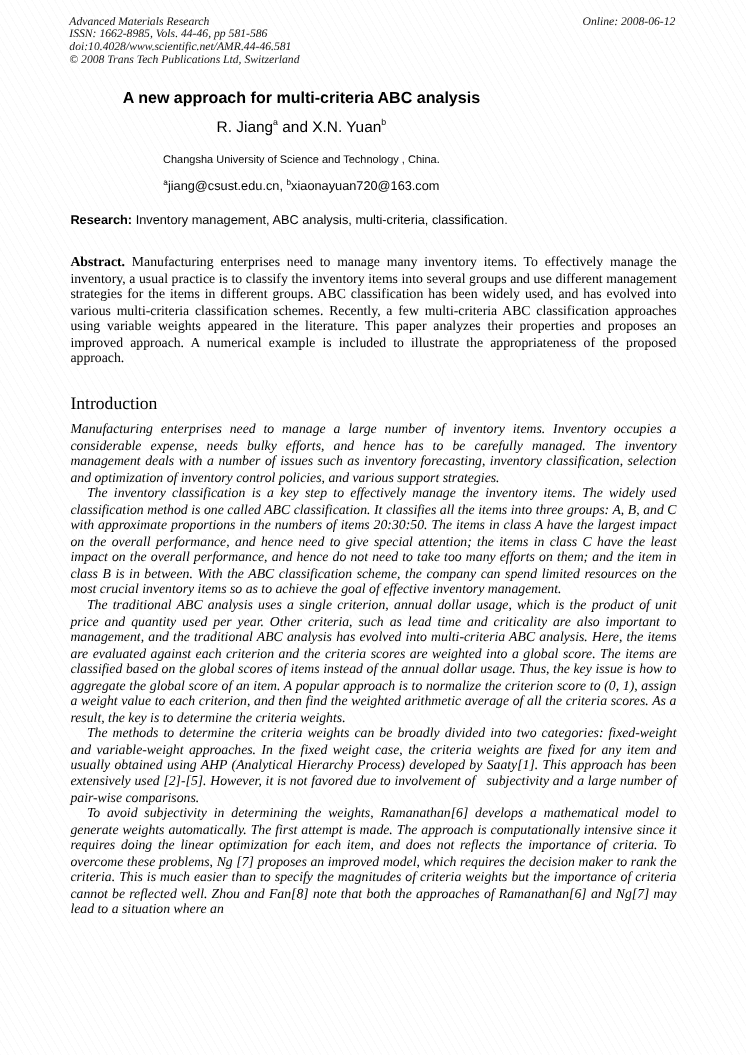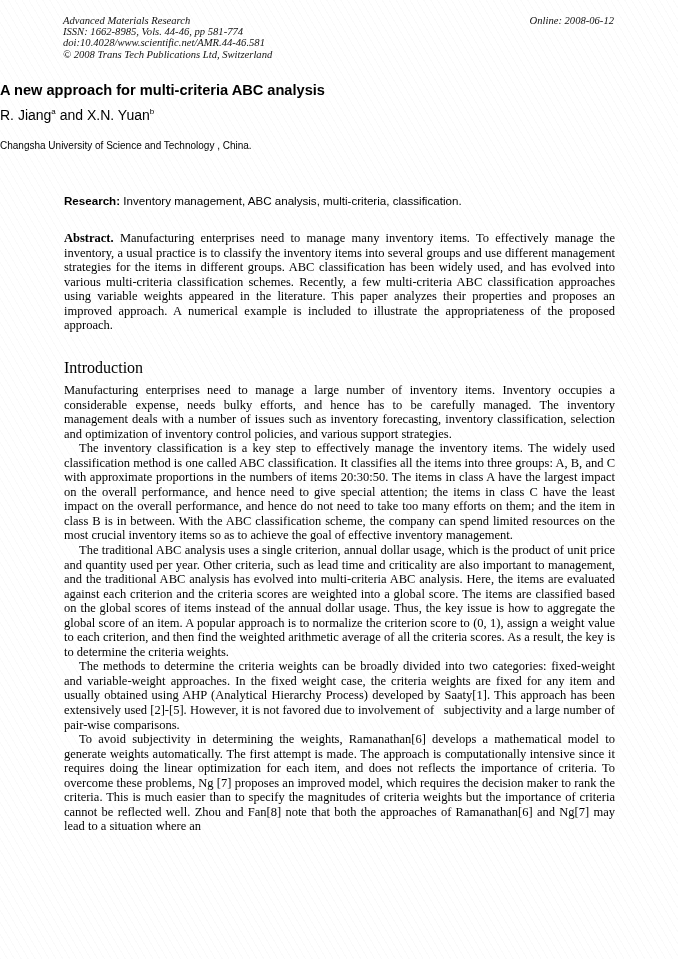--- a/index.html
+++ b/index.html
@@ -12,63 +12,66 @@
     color: #000;
   }
   .page { position: absolute; left: 0; top: 0; width: 678px; height: 959px; }
   .hdr {
     position: absolute; font-family: "Liberation Serif", "DejaVu Serif", serif;
     font-style: italic; font-size: 10.6px; line-height: 11.2px; color: #111;
   }
   .hdr-left { left: 63px; top: 15px; }
   .hdr-right { right: 64px; top: 15px; }
   .hdr-line { white-space: nowrap; }
-  .title-block { position: absolute; left: 0; width: 548px; top: 80px; 
+  .title-block { position: absolute; left: 0; width: 548px; top: 80px; text-align: center;
     font-family: "Liberation Sans", "DejaVu Sans", sans-serif; }
   .title { font-weight: bold; font-size: 14.6px; line-height: 20px; margin: 0; }
   .authors { font-size: 14px; line-height: 19px; margin-top: 6px; }
   .authors sup { font-size: 8px; vertical-align: 6px; line-height: 0; }
   .affil { font-size: 10px; line-height: 14px; margin-top: 14px; }
   .emails { font-size: 11.6px; line-height: 14px; margin-top: 10px; }
   .emails sup { font-size: 7.5px; vertical-align: 5px; line-height: 0; }
   .keywords { position: absolute; left: 64px; top: 194px; width: 560px;
     font-family: "Liberation Sans", "DejaVu Sans", sans-serif; font-size: 11.6px; line-height: 14px; }
   .keywords b { font-weight: bold; }
   .body-text {
     position: absolute; left: 64px; width: 551px;
     font-family: "Liberation Serif", "DejaVu Serif", serif;
     font-size: 12.5px; line-height: 14.55px; text-align: justify;
   }
   .abstract { top: 231px; }
   .abstract b { font-weight: bold; }
   .section-heading { position: absolute; left: 64px; top: 360px;
     font-family: "Liberation Serif", "DejaVu Serif", serif; font-weight: normal; font-size: 16px; line-height: 15px; }
-  .intro { top: 383px; }
+  .intro { top: 383px; font-style: italic; }
   .intro p { margin: 0; text-indent: 0; }
   .intro p.ind { text-indent: 15px; }
 </style>
 </head>
 <body>
 
 <div class="page">
 
   <div class="hdr hdr-left">
     <div class="hdr-line">Advanced Materials Research</div>
-    <div class="hdr-line">ISSN: 1662-8985, Vols. 44-46, pp 581-774</div>
+    <div class="hdr-line">ISSN: 1662-8985, Vols. 44-46, pp 581-586</div>
     <div class="hdr-line">doi:10.4028/www.scientific.net/AMR.44-46.581</div>
     <div class="hdr-line">© 2008 Trans Tech Publications Ltd, Switzerland</div>
   </div>
   <div class="hdr hdr-right">Online: 2008-06-12</div>
 
   <div class="title-block">
     <h1 class="title">A new approach for multi-criteria ABC analysis</h1>
     <div class="authors">
       <span>R. Jiang</span><sup>a</sup><span style="white-space:pre"> and </span><span>X.N. Yuan</span><sup>b</sup>
     </div>
     <div class="affil">Changsha University of Science and Technology&nbsp;, China.</div>
+    <div class="emails">
+      <sup>a</sup><span>jiang@csust.edu.cn</span><span style="white-space:pre">, </span><sup>b</sup><span>xiaonayuan720@163.com</span>
+    </div>
   </div>
 
   <div class="keywords">
     <b>Research:</b>
     <span>Inventory management, ABC analysis, multi-criteria, classification.</span>
   </div>
 
   <div class="body-text abstract">
     <b>Abstract.</b>
     <span>Manufacturing enterprises need to manage many inventory items. To effectively manage the inventory, a usual practice is to classify the inventory items into several groups and use different management strategies for the items in different groups. ABC classification has been widely used, and has evolved into various multi-criteria classification schemes. Recently, a few multi-criteria ABC classification approaches using variable weights appeared in the literature. This paper analyzes their properties and proposes an improved approach. A numerical example is included to illustrate the appropriateness of the proposed approach.</span>

